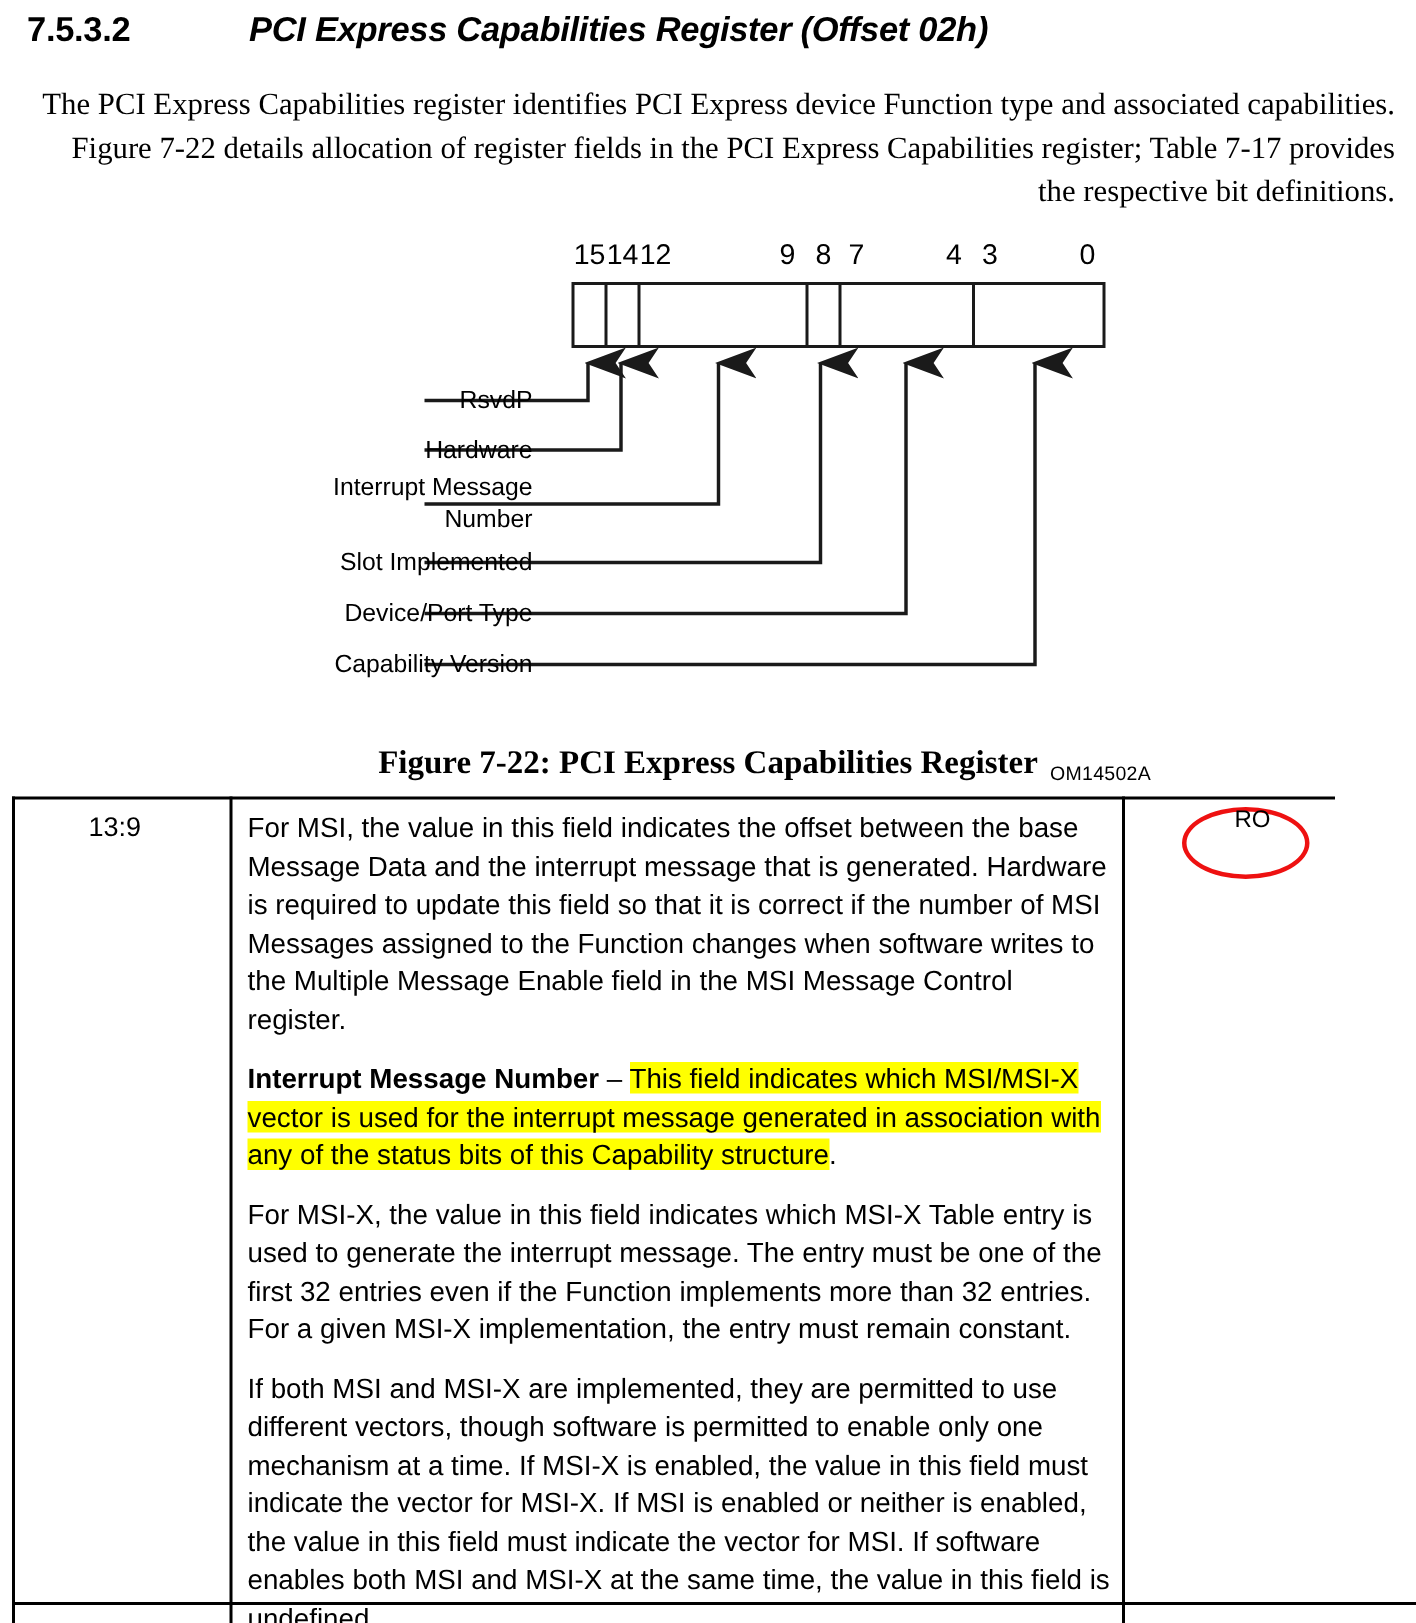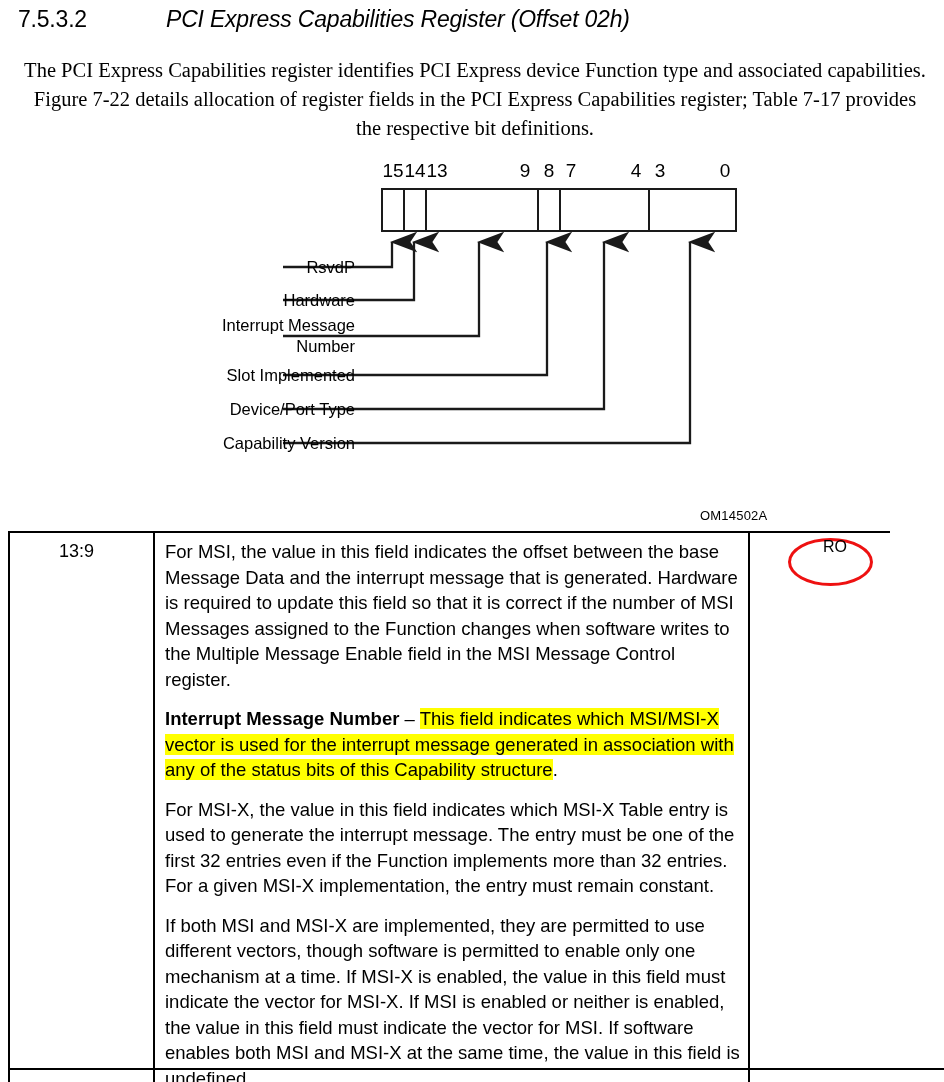--- a/index.html
+++ b/index.html
@@ -18,42 +18,42 @@
   }
 
   
   #section-heading {
     position: absolute;
     left: 18px;
     top: 6px;
     width: 900px;
     height: 32px;
     font-family: "Liberation Sans", sans-serif;
-    font-weight: normal;
+    font-weight: bold;
     font-style: italic;
     font-size: 23px;
     letter-spacing: -0.2px;
     white-space: nowrap;
   }
   #section-heading .sec-num {
     font-style: normal;
     display: inline-block;
     width: 148px;
   }
 
   
   #intro-paragraph {
     position: absolute;
     left: 20px;
     top: 56px;
     width: 910px;
     font-family: "Liberation Serif", serif;
     font-size: 20.5px;
     line-height: 29px;
-    text-align: center;
+    text-align: right;
   }
 
   
   #figure-block {
     position: absolute;
     left: 0;
     top: 150px;
     width: 944px;
     height: 380px;
   }
@@ -213,21 +213,21 @@
 <div id="section-heading">
   <span class="sec-num">7.5.3.2</span><span>PCI Express Capabilities Register (Offset 02h)</span>
 </div>
 
 <div id="intro-paragraph">The PCI Express Capabilities register identifies PCI Express device Function type and associated capabilities.  Figure 7-22 details allocation of register fields in the PCI Express Capabilities register; Table 7-17 provides the respective bit definitions.</div>
 
 <div id="figure-block">
 
   <div class="bitlabel" style="left:381px;">15</div>
   <div class="bitlabel" style="left:403px;">14</div>
-  <div class="bitlabel" style="left:425px;">13</div>
+  <div class="bitlabel" style="left:425px;">12</div>
   <div class="bitlabel" style="left:513px;">9</div>
   <div class="bitlabel" style="left:537px;">8</div>
   <div class="bitlabel" style="left:559px;">7</div>
   <div class="bitlabel" style="left:624px;">4</div>
   <div class="bitlabel" style="left:648px;">3</div>
   <div class="bitlabel" style="left:713px;">0</div>
 
   <div id="register-box">
     <div class="cell-divider" style="left:20px;"></div>
     <div class="cell-divider" style="left:42px;"></div>
@@ -260,20 +260,21 @@
 
   <div class="callout-label" style="top:107px;">RsvdP</div>
   <div class="callout-label" style="top:140px;">Hardware</div>
   <div class="callout-label" style="top:165px;">Interrupt Message
 Number</div>
   <div class="callout-label" style="top:215px;margin-left:48px;">Slot Implemented</div>
   <div class="callout-label" style="top:249px;">Device/Port Type</div>
   <div class="callout-label" style="top:283px;">Capability Version</div>
 
   <div id="om-number">OM14502A</div>
+  <div id="figure-caption">Figure 7-22:  PCI Express Capabilities Register</div>
 </div>
 
 <div id="definition-table">
   <div class="hrule" id="rule-top"></div>
   <div class="hrule" id="rule-bottom"></div>
 
   <div class="vrule" id="vrule-left"></div>
   <div class="vrule" id="vrule-mid"></div>
   <div class="vrule" id="vrule-right"></div>
 

